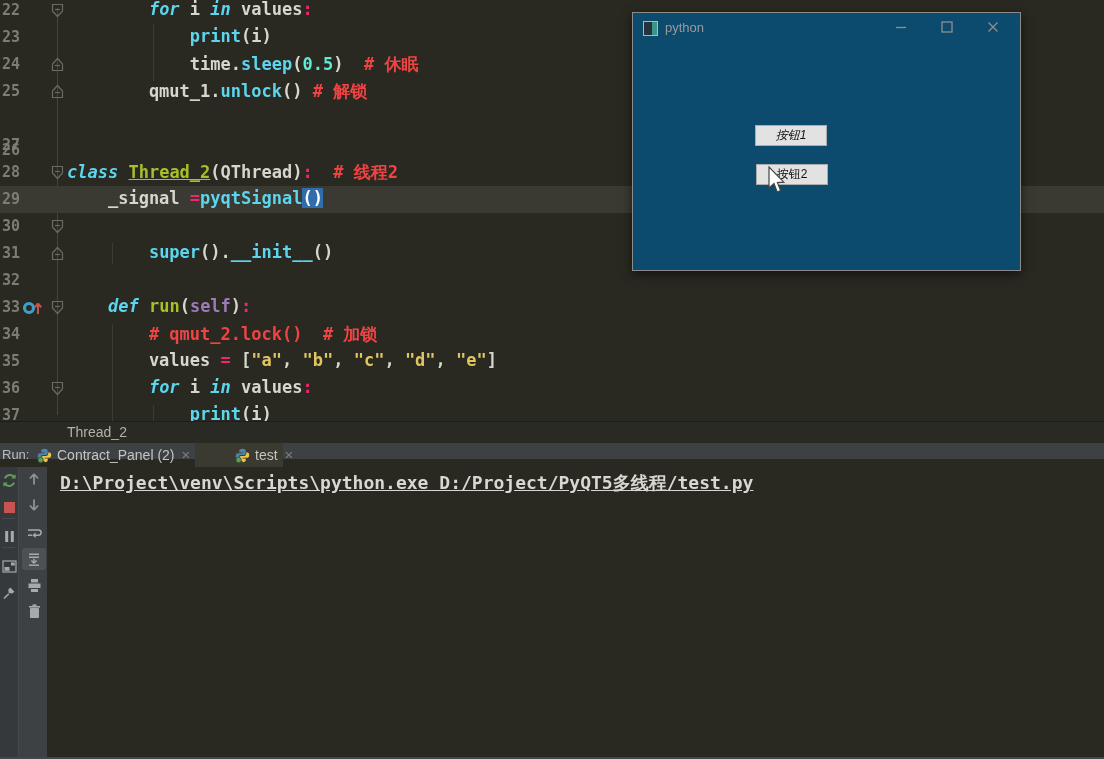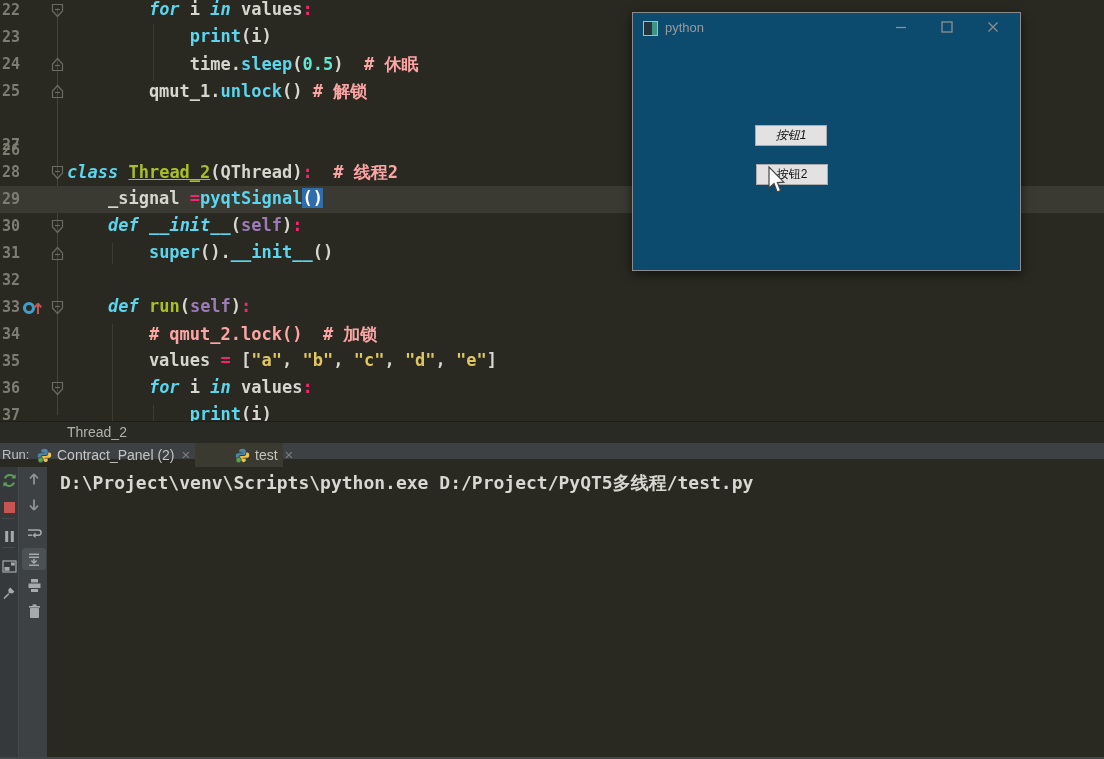--- a/index.html
+++ b/index.html
@@ -13,21 +13,21 @@
   .gutter-fold{position:absolute;left:51px;top:6px;width:13px;height:15px;}
   .gutter-override{position:absolute;left:22px;top:5px;width:24px;height:17px;}
   .code{position:absolute;left:67px;top:2px;font:bold 17px "DejaVu Sans Mono",monospace;color:#d6d6cf;white-space:pre;}
   .tok-fg{color:#d6d6cf;}
   .tok-kw{color:#5cd5ee;font-style:italic;}
   .tok-fn{color:#5cd5ee;}
   .tok-fni{color:#5cd5ee;font-style:italic;}
   .tok-op{color:#f1266f;}
   .tok-num{color:#5eead4;}
   .tok-str{color:#e0c660;}
-  .tok-cm{color:#fca5a5;}
+  .tok-cm{color:#ef4444;}
   .tok-cls{color:#a9bf2a;text-decoration:underline;}
   .tok-mth{color:#a9bf2a;}
   .tok-slf{color:#9d7bb8;}
   .tok-sel{background:#2f6dad;color:#ffffff;}
   .fold-line{position:absolute;left:57px;top:8px;width:1px;height:407px;background:#44443c;}
   .iguide{position:absolute;width:1px;background:#3c3c34;}
 
   
   #thread-bar{position:absolute;left:0;top:421px;width:1104px;height:22px;background:#2a2a25;border-top:1px solid #1d1d1a;box-sizing:border-box;}
   #thread-bar span{margin-left:67px;line-height:21px;font-size:14px;color:#b2b2aa;display:inline-block;}
@@ -38,21 +38,21 @@
   .rtab{position:absolute;top:0;height:24px;display:flex;align-items:center;padding:0 4px;box-sizing:border-box;font-size:14px;color:#c4c4c0;}
   .rtab.selected{background:#3b3a30;padding-left:40px;}
   .pyico{width:15px;height:15px;margin-right:5px;flex:none;display:inline-flex;}
   .rtab-label{white-space:nowrap;}
   .tab-close{color:#7f7f7f;font-size:15px;margin-left:7px;line-height:14px;}
 
   
   #rp-col1{position:absolute;left:0;top:467px;width:18px;height:290px;background:#35393c;}
   #rp-col2{position:absolute;left:18px;top:467px;width:29px;height:290px;background:#3d4144;border-left:1px solid #46494c;box-sizing:border-box;}
   #console{position:absolute;left:47px;top:467px;width:1057px;height:290px;background:#292921;}
-  #console .cline{position:absolute;left:13px;top:4px;font:bold 18px "DejaVu Sans Mono",monospace;color:#d8d8d2;white-space:pre;}
+  #console .cline{position:absolute;left:13px;top:4px;font:bold 18px "DejaVu Sans Mono",monospace;color:#d8d8d2;white-space:pre;text-decoration:underline;}
   #bottom-strip{position:absolute;left:0;top:757px;width:1104px;height:2px;background:#43474a;}
   .tbtn{position:absolute;width:18px;height:18px;display:flex;align-items:center;justify-content:center;}
   .tbtn.active{background:#4c5154;border-radius:3px;width:24px;height:22px;}
   .hline{position:absolute;left:2px;width:13px;height:1px;background:#46494b;}
 
   
   #qtwin{position:absolute;left:607px;top:12px;width:389px;height:259px;background:#0c4a6e;border:1px solid #8b8b8b;box-sizing:border-box;box-shadow:0 3px 10px rgba(0,0,0,0.55);z-index:10;margin-left:25px;}
   #qt-titlebar{position:relative;height:30px;}
   #qt-icon{position:absolute;left:10px;top:8px;width:15px;height:15px;background:#ffffff;border:1px solid #b5b5b5;box-sizing:border-box;display:flex;}
   #qt-icon .qi-l{width:8px;height:100%;background:#27333a;}
@@ -121,21 +121,20 @@
       <div class="line-row current" style="top: 186px;">
         <span class="line-num">29</span>
         <span class="code"><span class="tok-fg">    _signal </span><span class="tok-op">=</span><span class="tok-fn">pyqtSignal</span><span class="tok-sel">()</span></span>
       </div>
       <div class="line-row" style="top: 213px;">
         <span class="line-num">30</span>
         <span class="gutter-fold"><svg width="13" height="15" viewBox="0 0 13 15">
             <path d="M1.5 1.5 h10 v6.5 l-5 5.5 l-5 -5.5 z" fill="none" stroke="#6b6b60" stroke-width="1.2"></path>
             <path d="M4 6.5 h5" stroke="#6b6b60" stroke-width="1.2"></path>
           </svg></span>
-        <span class="code"><span class="tok-fg">    </span><span class="tok-kw">def</span><span class="tok-fg"> </span><span class="tok-fni">__init__</span><span class="tok-fg">(</span><span class="tok-slf">self</span><span class="tok-fg">)</span><span class="tok-op">:</span></span>
       </div>
       <div class="line-row" style="top: 240px;">
         <span class="line-num">31</span>
         <span class="gutter-fold"><svg width="13" height="15" viewBox="0 0 13 15">
             <path d="M1.5 13.5 h10 V7 l-5 -5.5 l-5 5.5 z" fill="none" stroke="#6b6b60" stroke-width="1.2"></path>
             <path d="M4 8.5 h5" stroke="#6b6b60" stroke-width="1.2"></path>
           </svg></span>
         <span class="code"><span class="tok-fg">        </span><span class="tok-fn">super</span><span class="tok-fg">().</span><span class="tok-fn">__init__</span><span class="tok-fg">()</span></span>
       </div>
       <div class="line-row" style="top: 267px;">

